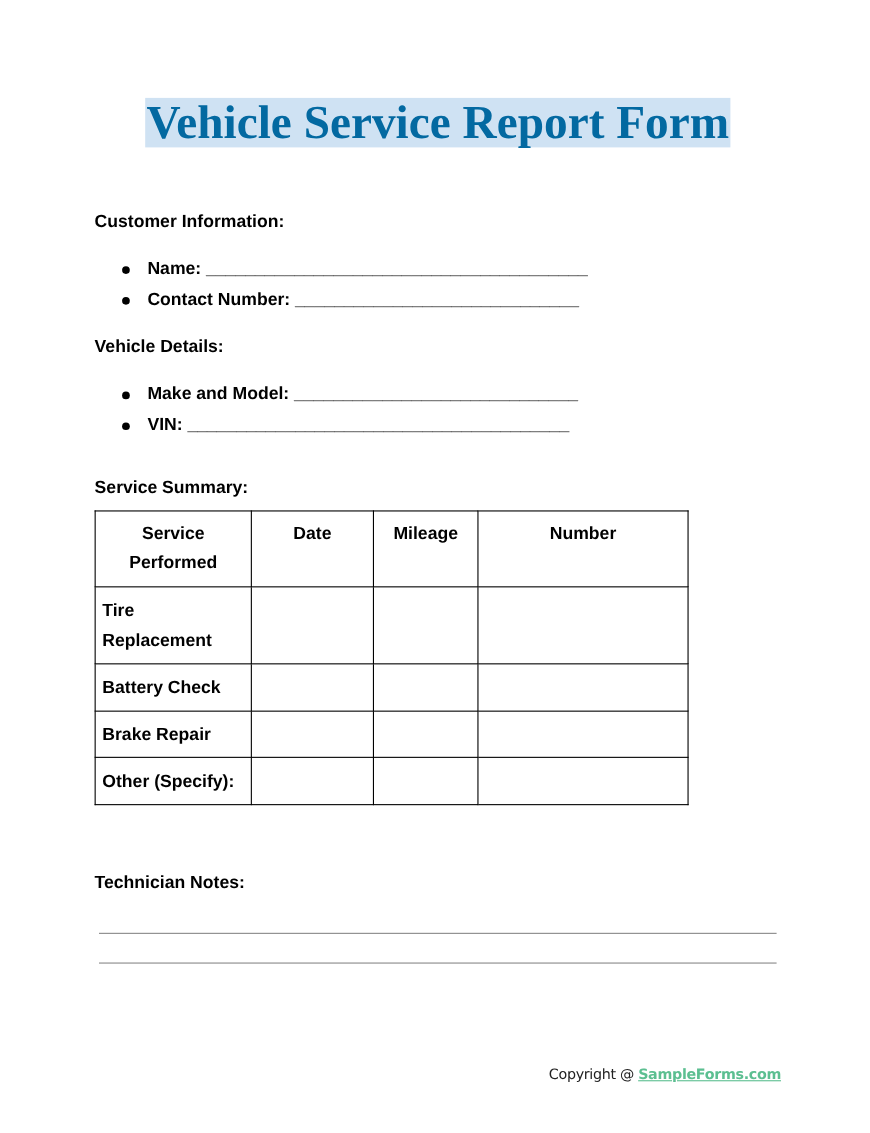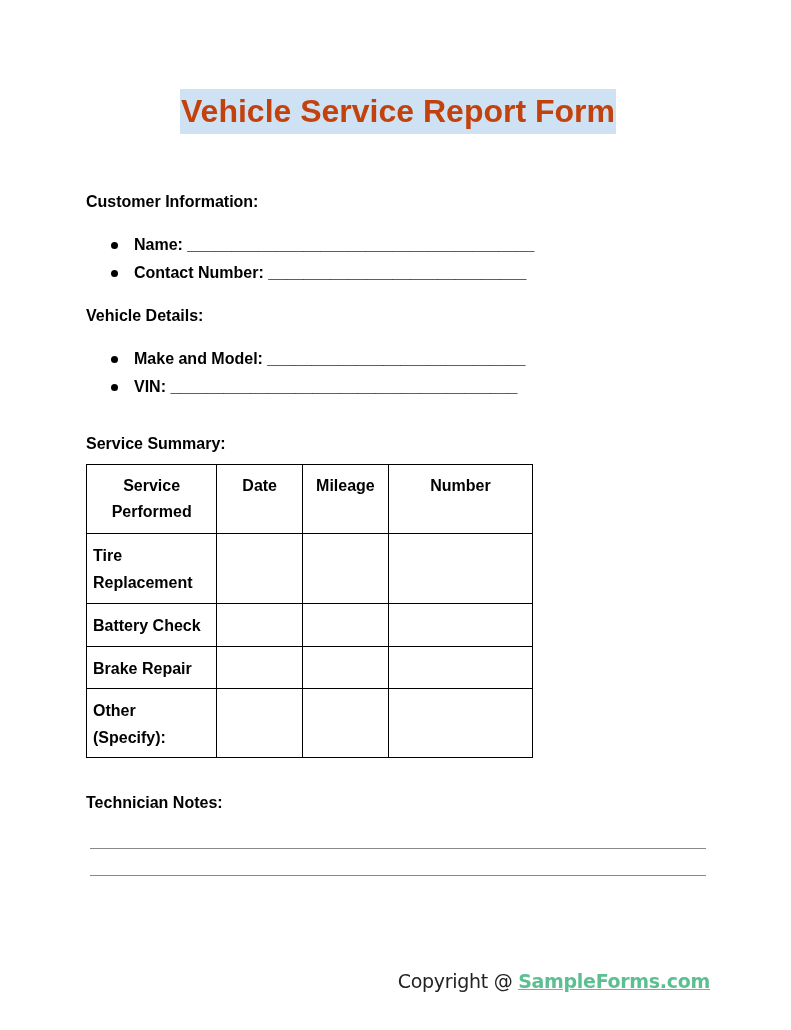--- a/index.html
+++ b/index.html
@@ -1,35 +1,35 @@
 <!DOCTYPE html>
 <html><head>
   <meta charset="utf-8">
   <style>
     html, body { margin: 0; padding: 0; background: #ffffff; }
     body { width: 791px; height: 1030px; position: relative; overflow: hidden;
       font-family: "Liberation Sans", sans-serif; color: #000; }
     .title-wrap { position: absolute; top: 89px; left: 0; width: 791px; text-align: center; }
-    .title { display: inline-block; background: #cfe2f3; color: #c2410c;
-      font-family: Liberation Sans, sans-serif; font-weight: bold; font-size: 32px;
+    .title { display: inline-block; background: #cfe2f3; color: #0369a1;
+      font-family: Liberation Serif, serif; font-weight: bold; font-size: 43px;
       line-height: 45px; padding: 0 1px; margin-left: 5px; }
     .heading { position: absolute; left: 86px; font-weight: bold; font-size: 16px; line-height: 20px; }
     .bullets { position: absolute; left: 108px; margin: 0; padding: 0; list-style: none; }
     .bullets li { position: relative; font-weight: bold; font-size: 16px; line-height: 28px;
       padding-left: 26px; white-space: nowrap; }
     .bullets li .dot { position: absolute; left: 3px; top: 11px; width: 7px; height: 7px;
       background: #000; border-radius: 50%; }
     table.svc { position: absolute; left: 86px; top: 464px; border-collapse: collapse;
-      width: 447px; font-size: 16px; font-weight: bold; }
+      width: 540px; font-size: 16px; font-weight: bold; }
     table.svc th, table.svc td { border: 1px solid #000; vertical-align: top; }
     table.svc th { font-weight: bold; text-align: center; padding: 8px 6px 6px 6px; line-height: 26px; }
     table.svc td { padding: 8px 6px 6px 6px; line-height: 27px; text-align: left; }
     .col1 { width: 129px; } .col2 { width: 98px; margin-top: 48px; } .col3 { width: 82px; } .col4 { width: 178px; }
     .rule { position: absolute; left: 90px; width: 616px; height: 0; border-top: 1px solid #888888; }
-    .footer { position: absolute; top: 970px; right: 81px; font-size: 19px; color: #222;
+    .footer { position: absolute; top: 970px; right: 81px; font-size: 13px; color: #222;
       font-family: "DejaVu Sans", sans-serif; letter-spacing: -0.3px; }
     .footer a { color: #5cbf91; font-weight: bold; text-decoration: underline; }
   </style>
 </head>
 <body>
 
 <div class="title-wrap">
   <span class="title">Vehicle Service Report Form</span>
 </div>
 

